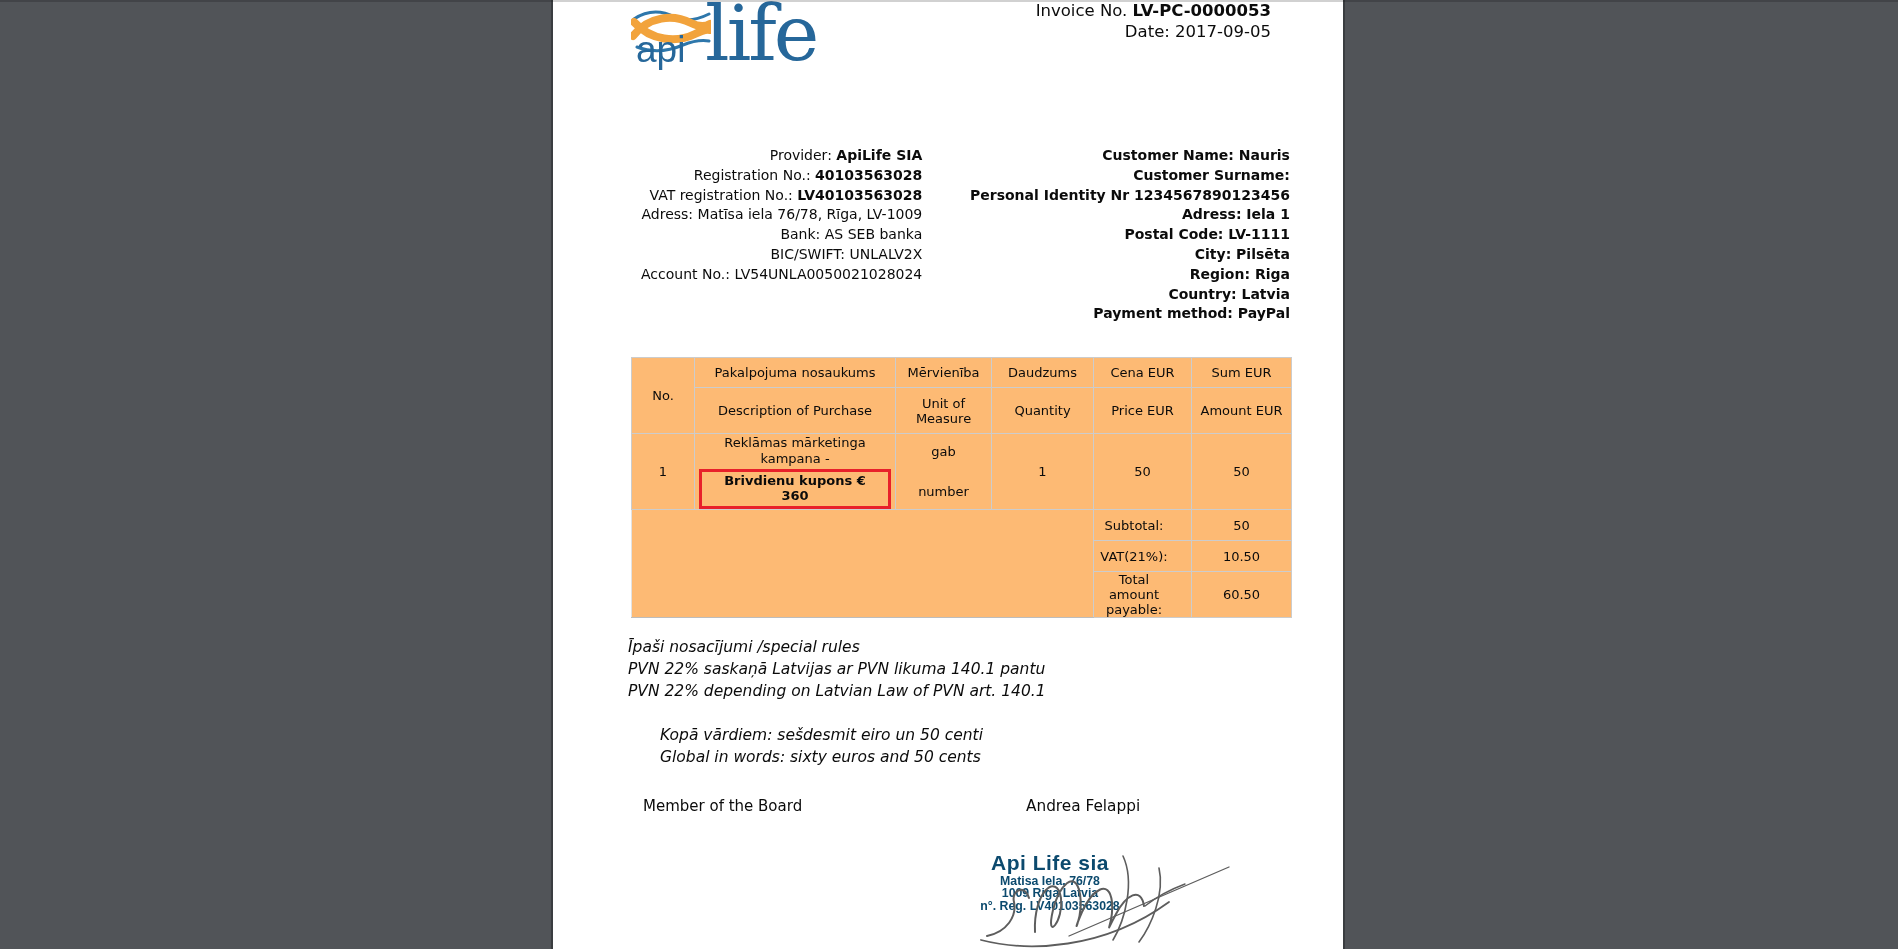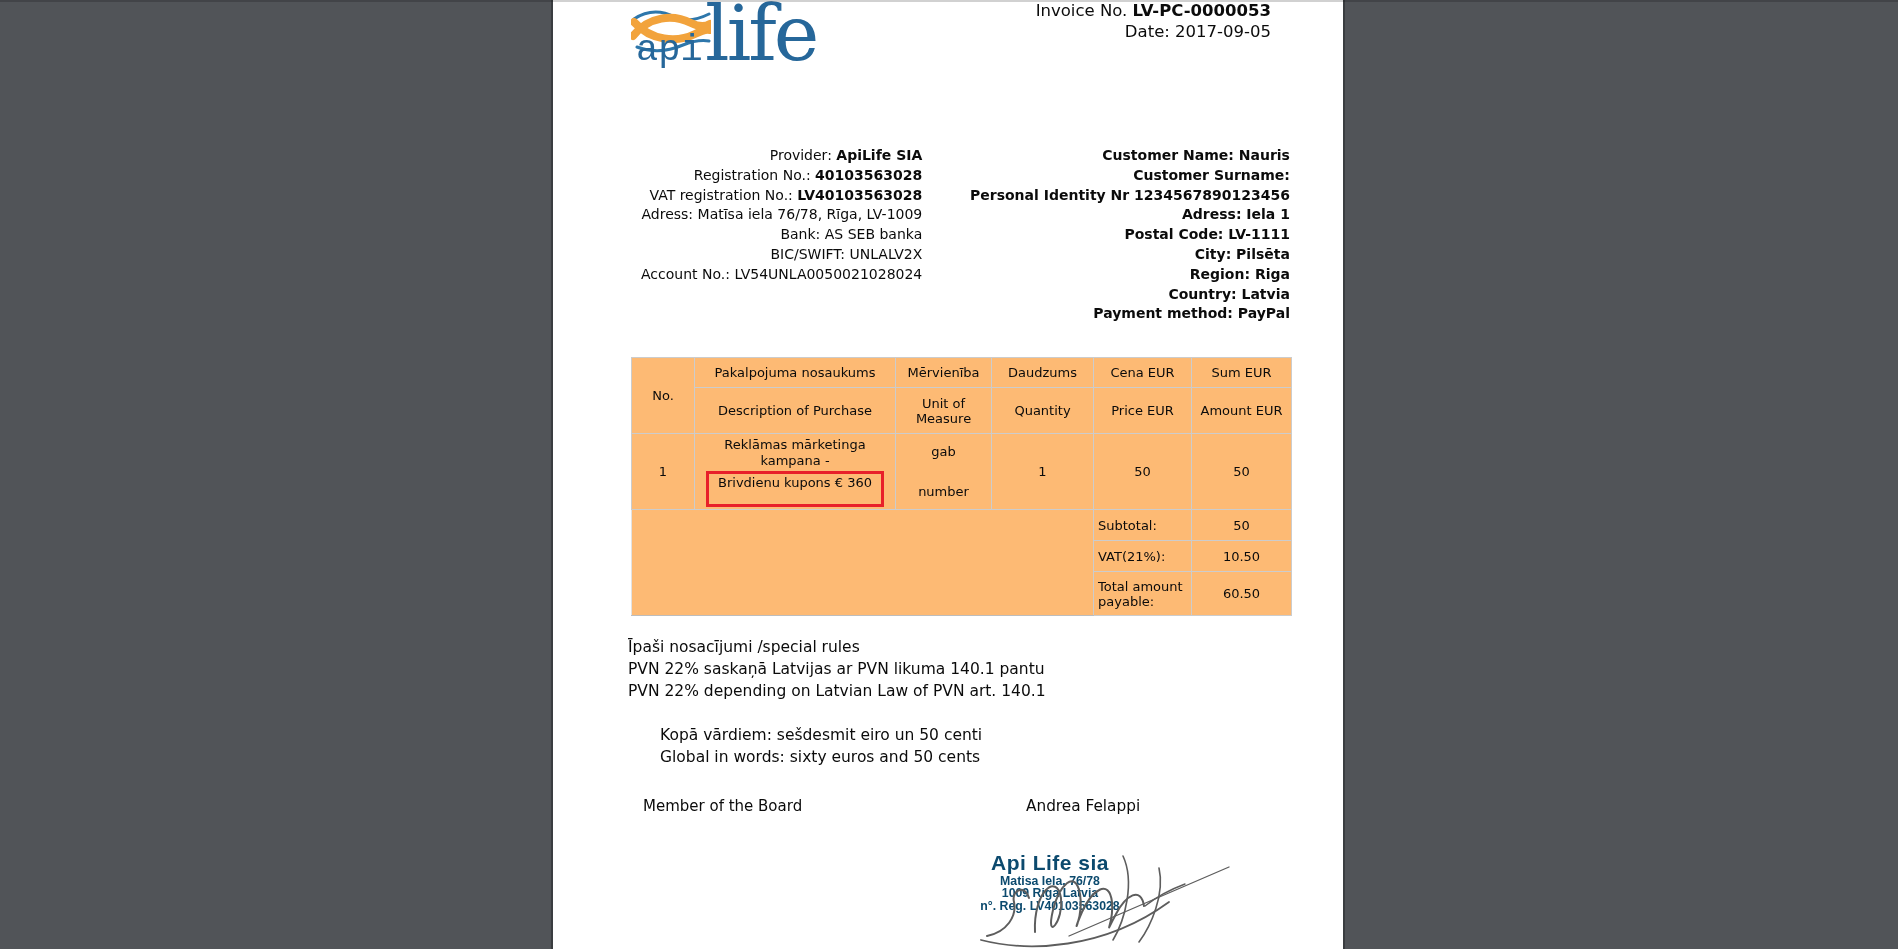--- a/index.html
+++ b/index.html
@@ -3,21 +3,21 @@
 <meta charset="utf-8">
 <style>
   html,body{margin:0;padding:0;width:1898px;height:949px;overflow:hidden;
     background:#515458;font-family:"DejaVu Sans",sans-serif;}
   .topline{position:absolute;left:0;top:0;width:1898px;height:2px;background:rgba(0,0,0,0.18);z-index:9;}
   .paper{position:absolute;left:551px;top:0;width:794px;height:949px;background:#ffffff;
     border-left:2px solid #3a3d40;border-right:2px solid #3a3d40;box-sizing:border-box;color:#0b0b0b;}
   
   .logo{position:absolute;left:78px;top:3px;width:310px;height:90px;}
   .logo svg{position:absolute;left:0;top:4px;}
-  .logo .api{position:absolute;left:5px;top:26px;font-family:Liberation Mono, monospace;
+  .logo .api{position:absolute;left:5px;top:26px;font-family:Liberation Sans, sans-serif;
     font-size:37px;color:#26679a;letter-spacing:0px;}
   .logo .life{position:absolute;left:74px;top:-14px;font-family:"DejaVu Serif",serif;
     font-size:77px;color:#26679a;letter-spacing:-3px;}
   
   .invmeta{position:absolute;right:72px;top:0;text-align:right;font-size:16.5px;line-height:21px;}
   
   .block{position:absolute;font-size:14px;line-height:19.8px;text-align:right;}
   .provider{left:88px;top:146px;}
   .customer{left:417px;top:146px;font-weight:bold;}
   .kv{white-space:pre-wrap;}
@@ -26,26 +26,26 @@
     font-size:13px;color:#0b0b0b;}
   table.inv td{border:1px solid #cccccc;text-align:center;vertical-align:middle;padding:0 4px;
     overflow:hidden;background:#fdba74;}
   table.inv tr.h1 td{height:29px;}
   table.inv tr.h2 td{height:45px;}
   table.inv tr.item td{height:75px;}
   table.inv tr.t1 td{height:30px;}
   table.inv tr.t2 td{height:30px;}
   table.inv tr.t3 td{height:43px;}
   table.inv td.spacer{border:none;border-left:1px solid #e2e2e2;border-bottom:1px solid #bdbdbd;}
-  table.inv td.tlabel{text-align:left;padding-right:3px;}
-  .redbox{display:inline-block;border:3px solid #e8202a;padding:1px 9px 14px 9px;margin-top:2px;}
+  table.inv td.tlabel{text-align:center;padding-right:21px;}
+  .redbox{display:inline-block;border:3px solid #e8202a;padding:1px 9px 3px 9px;margin-top:2px;font-weight:bold;}
   .descline{line-height:16px;}
   .unitcell{line-height:20px;}
   
-  .notes{position:absolute;left:75px;font-size:15.5px;line-height:21.8px;}
+  .notes{position:absolute;left:75px;font-size:15.5px;line-height:21.8px;font-style:italic;}
   .rules{top:637px;}
   .words{top:725px;margin-left:32px;}
   
   .signer-title{position:absolute;left:90px;top:797px;font-size:15px;}
   .signer-name{position:absolute;left:473px;top:797px;font-size:15.3px;}
   
   .stamp{position:absolute;left:397px;top:851px;width:200px;text-align:center;color:#0c4a6e;
     font-family:"Liberation Sans",sans-serif;font-weight:bold;}
   .stamp .co{font-size:21px;line-height:24px;letter-spacing:0.5px;}
   .stamp .ln{font-size:12.3px;line-height:12.3px;}

